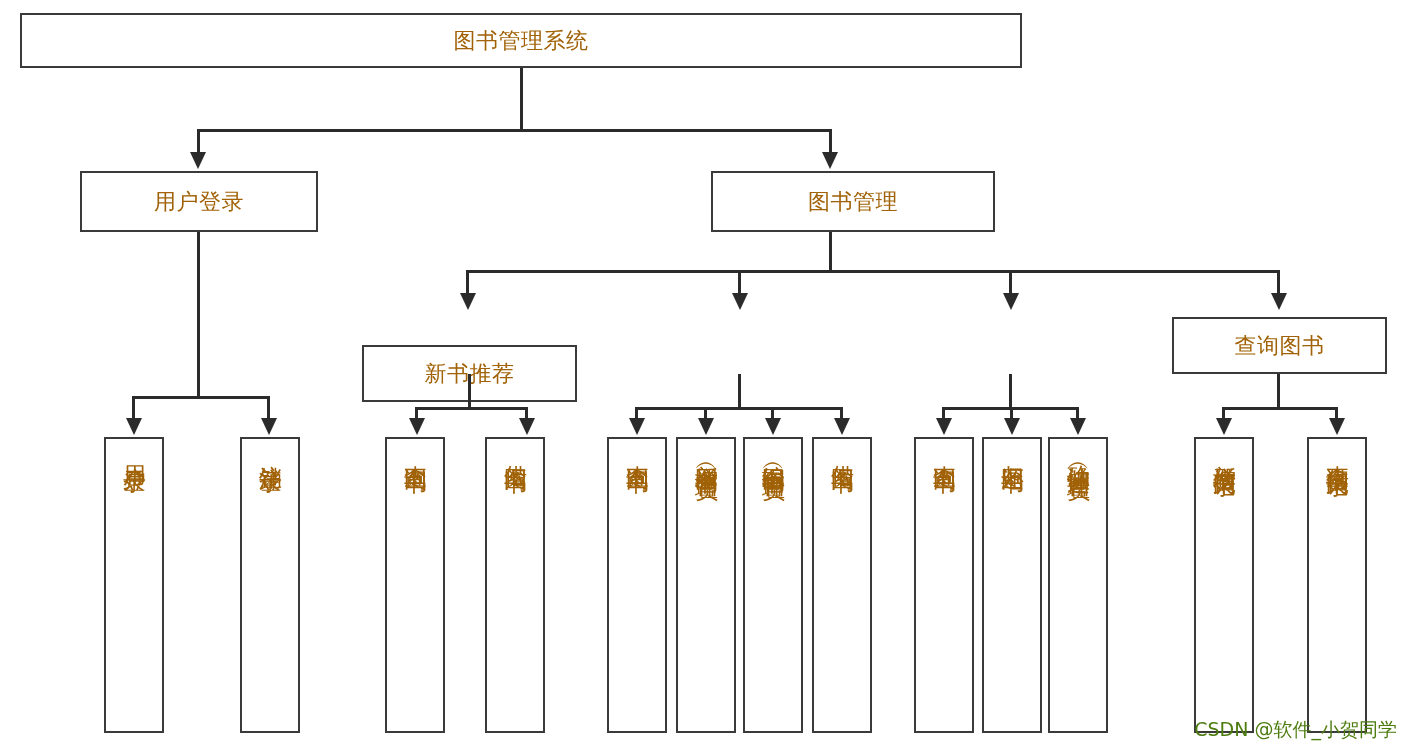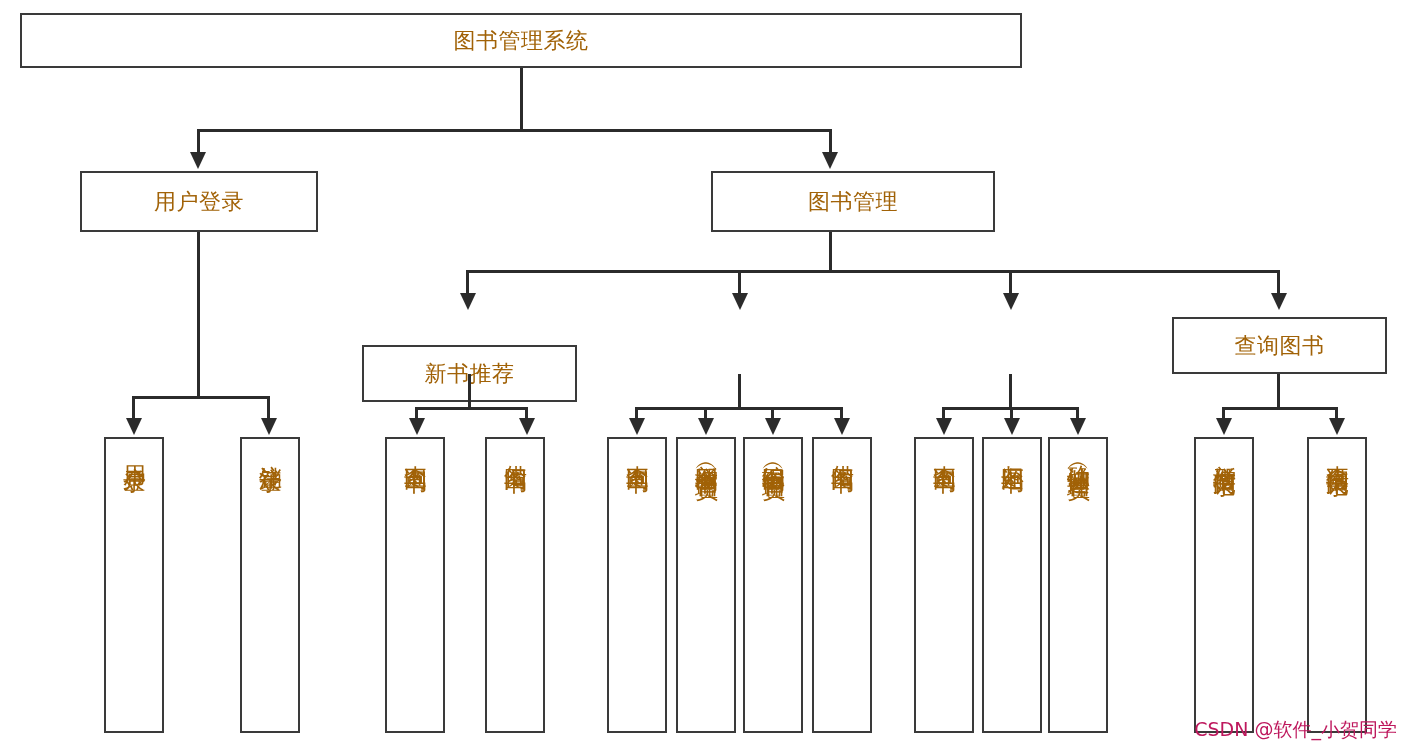--- a/index.html
+++ b/index.html
@@ -68,21 +68,21 @@
     border-left: 8px solid transparent;
     border-right: 8px solid transparent;
     border-top: 17px solid #2b2b2b;
   }
   
   #watermark {
     position: absolute;
     right: 8px;
     bottom: 4px;
     font-size: 19px;
-    color: #be185d;
+    color: #4d7c0f;
     white-space: nowrap;
     user-select: none;
   }
 </style>
 </head>
 <body>
 
 <div id="canvas">
 
   <div class="node horizontal" style="left:20px; top:13px; width:1002px; height:55px;">

